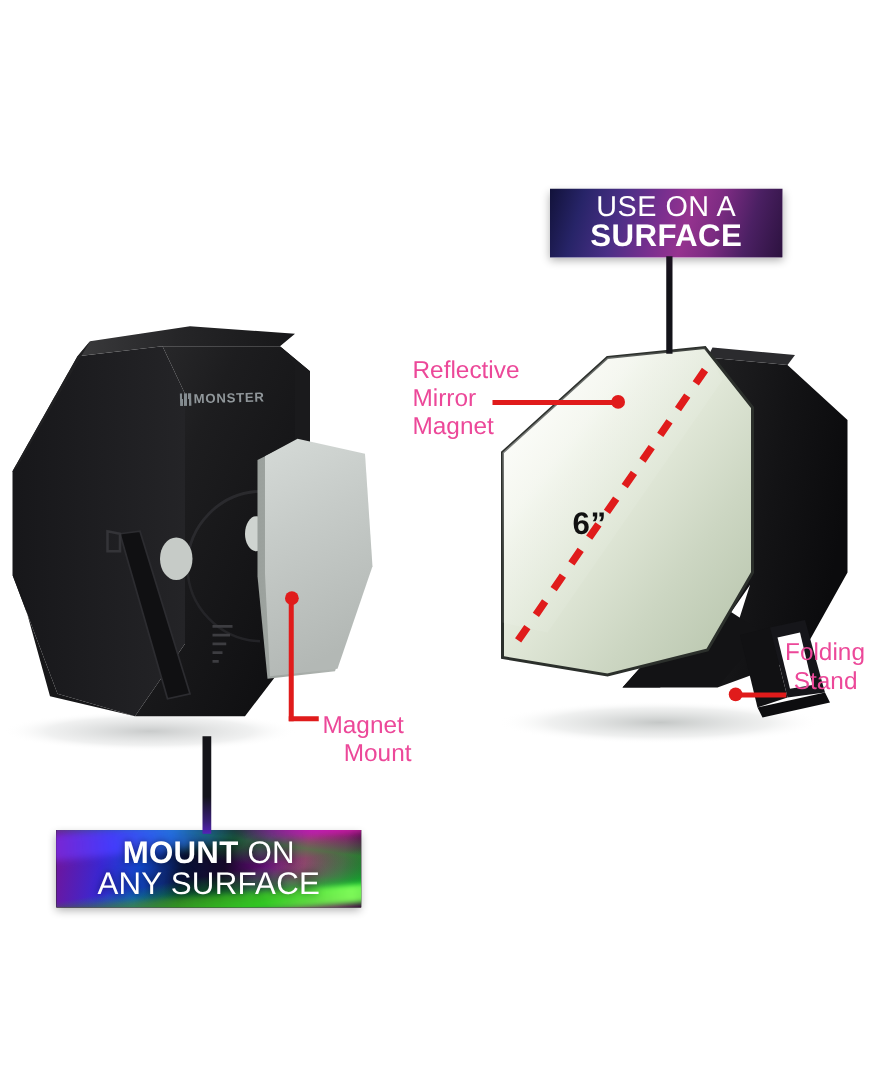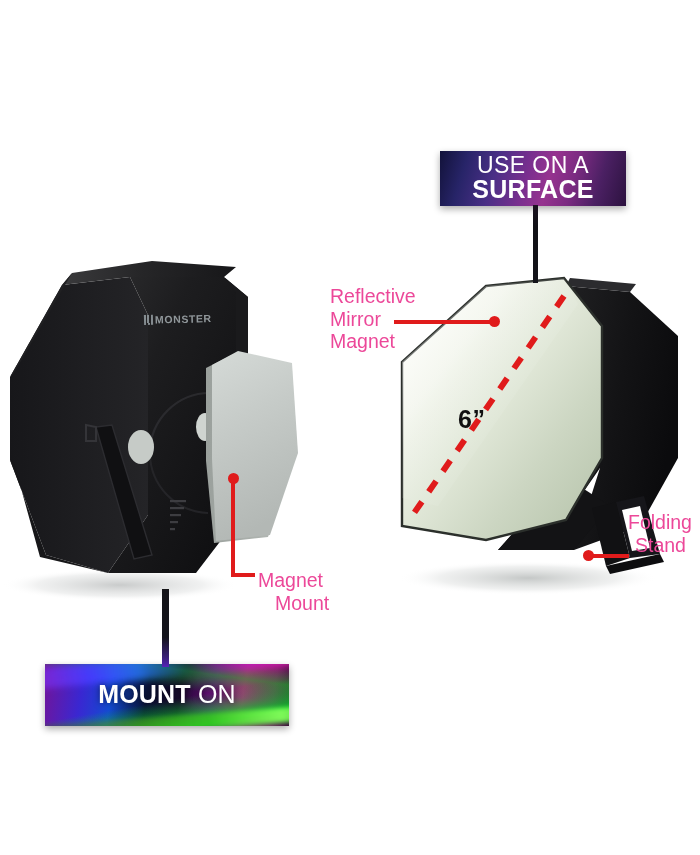--- a/index.html
+++ b/index.html
@@ -437,20 +437,21 @@
     <span class="line2">SURFACE</span>
   </div>
   <div id="stem-tabletop" class="stem"></div>
 
   <div id="banner-mount" class="banner">
     <span class="rainbow-fx"></span>
     <span class="rainbow-streak-top"></span>
     <span class="rainbow-streak-bottom"></span>
     <span class="banner-text">
       <span class="line1"><span class="bold">MOUNT</span><span class="reg"> ON</span></span>
+      <span class="line2">ANY SURFACE</span>
     </span>
   </div>
   <div id="stem-mount" class="stem"></div>
 
   <div id="label-mirror" class="callout-label">
     <span>Reflective</span>
     <span class="l2">Mirror</span>
     <span class="l2">Magnet</span>
   </div>
   <div id="leader-mirror" class="leader-line"></div>

